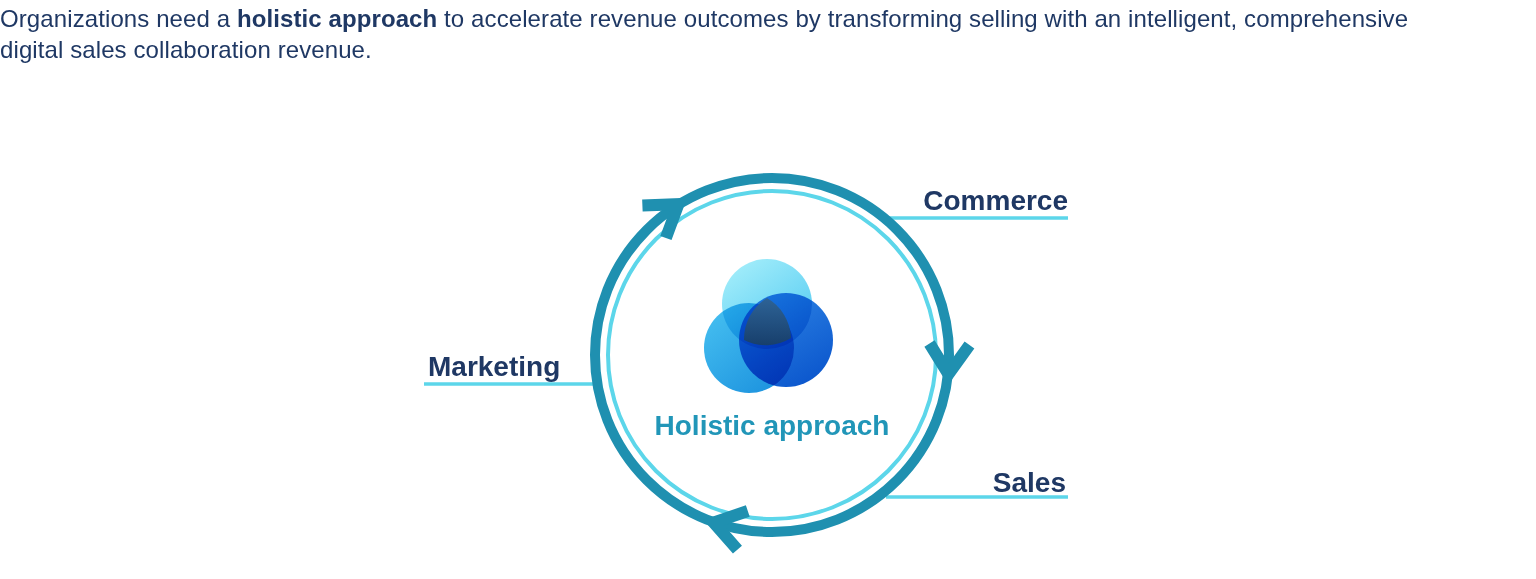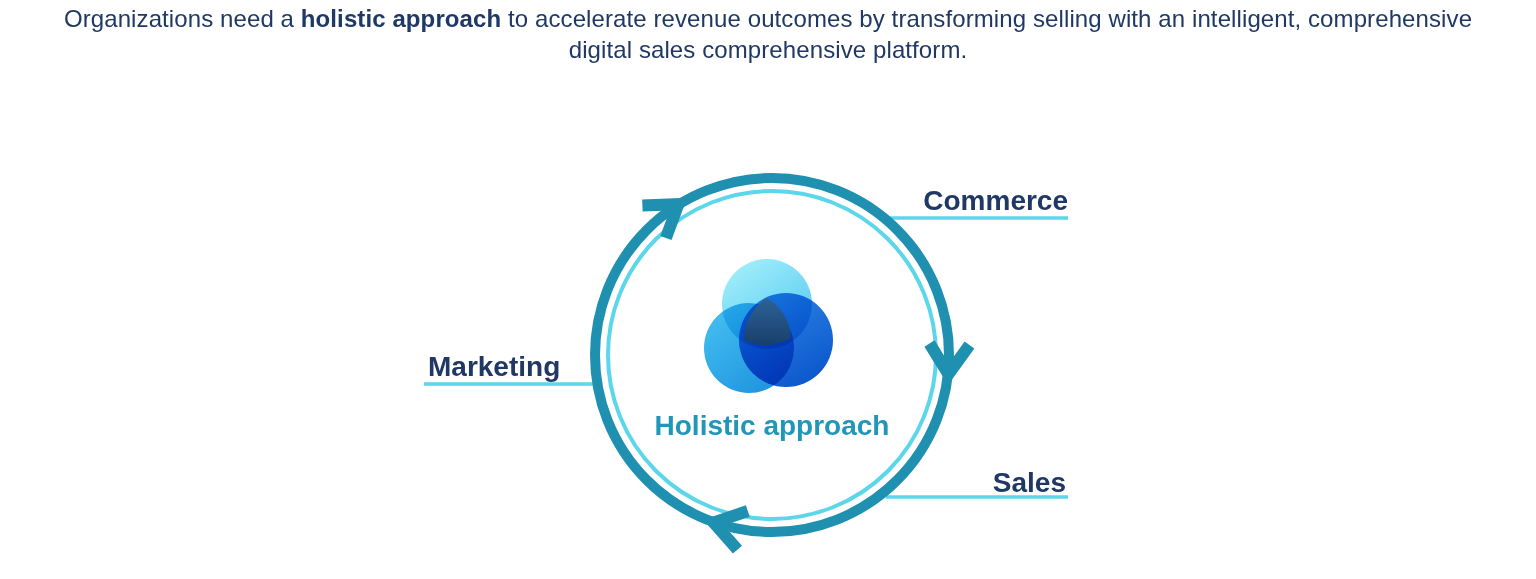--- a/index.html
+++ b/index.html
@@ -4,21 +4,21 @@
 <style>
   :root{
     --headline-navy:#1F3864; --label-navy:#1F3864; --ring-teal:#1F90B0;
     --ring-cyan:#5CD6EA; --center-teal:#2196B8;
   }
   *{margin:0;padding:0;box-sizing:border-box;}
   html,body{width:1536px;height:579px;background:#ffffff;overflow:hidden;
     font-family:"Liberation Sans", sans-serif;}
   .stage{position:relative;width:1536px;height:579px;background:#fff;}
   .headline{
-    position:absolute;top:3px;left:0;width:1536px;text-align:center;
+    position:absolute;top:3px;left:0;width:1536px;
     color:var(--headline-navy);font-size:24px;line-height:31px;font-weight:400;
     letter-spacing:0.1px;
   }
   .headline b{font-weight:700;}
   svg.diagram{position:absolute;left:0;top:0;}
   .leader{stroke:var(--ring-cyan);stroke-width:3.5;}
   .ring-outer{fill:none;stroke:var(--ring-teal);stroke-width:10;}
   .ring-inner{fill:none;stroke:var(--ring-cyan);stroke-width:4;}
   .chev{fill:none;stroke:var(--ring-teal);stroke-width:12;stroke-linejoin:miter;}
   .side-label{fill:var(--label-navy);font-size:28px;font-weight:700;
@@ -26,21 +26,21 @@
   .center-label{fill:var(--center-teal);font-size:28px;font-weight:700;
     font-family:"Liberation Sans", sans-serif;text-anchor:middle;}
 </style>
 </head>
 <body>
 
 <div class="stage">
 
   <div class="headline">
     <div><span>Organizations need a </span><b>holistic approach</b><span> to accelerate revenue outcomes by transforming selling with an intelligent, comprehensive</span></div>
-    <div>digital sales comprehensive platform.</div>
+    <div>digital sales collaboration revenue.</div>
   </div>
 
   <svg class="diagram" width="1536" height="579" viewBox="0 0 1536 579">
     <defs>
       <linearGradient id="gTop" x1="0" y1="0" x2="0.7" y2="1">
         <stop offset="0" stop-color="#ABF1FB"></stop>
           <stop offset="1" stop-color="#55CBF2"></stop>
       </linearGradient>
       <linearGradient id="gLeft" x1="0" y1="0" x2="0.8" y2="1">
         <stop offset="0" stop-color="#49C3F2"></stop>

